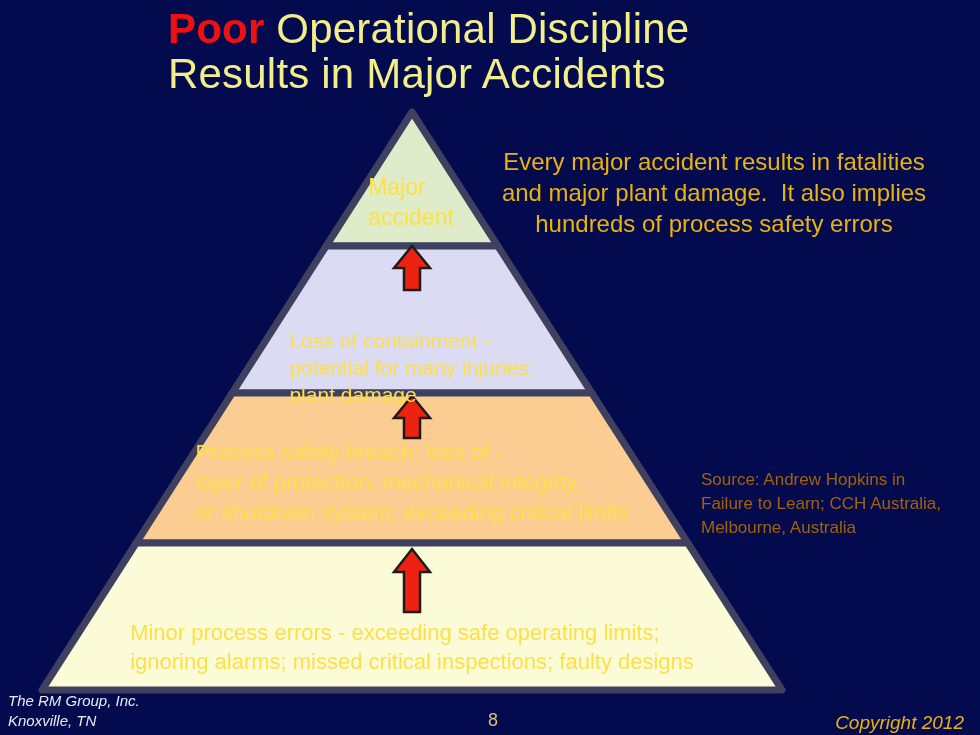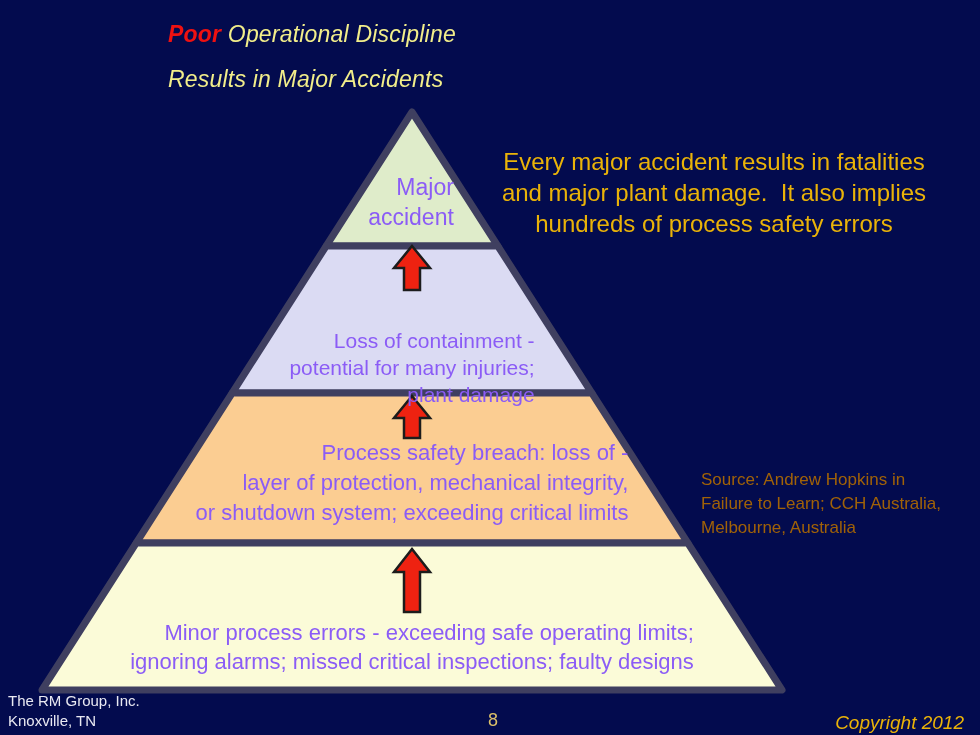--- a/index.html
+++ b/index.html
@@ -7,42 +7,41 @@
     position: relative;
     width: 980px;
     height: 735px;
     background: #030b4e;
     font-family: "Liberation Sans", sans-serif;
     overflow: hidden;
   }
   .title {
     position: absolute;
     left: 168px;
-    top: 12px;
-    font-size: 23px;
+    top: 6px;
+    font-size: 42px;
     line-height: 45px;
     color: #f2ee8a;
     letter-spacing: 0.2px;
-    font-style: italic;
   }
   .title .poor {
     color: #ee1111;
     font-weight: 700;
   }
   .pyramid-svg {
     position: absolute;
     left: 0;
     top: 0;
   }
   .tier-label {
     position: absolute;
     transform: translateX(-50%);
-    text-align: right;
+    text-align: left;
     white-space: pre-line;
-    color: #8b5cf6;
+    color: #fde047;
   }
   #tier1-label { left: 411px; top: 172px; font-size: 23px; line-height: 30px; }
   #tier2-label { left: 412px; top: 299px; font-size: 21px; line-height: 27px; margin-top: 28px; }
   #tier3-label { left: 412px; top: 438px; font-size: 22px; line-height: 30px; }
   #tier4-label { left: 412px; top: 618px; font-size: 22px; line-height: 29px; }
   .annotation {
     position: absolute;
     left: 458px;
     top: 146px;
     width: 512px;
@@ -58,20 +57,21 @@
     top: 468px;
     color: #a16207;
     font-size: 17px;
     line-height: 24px;
     white-space: pre-line;
   }
   .footer-left {
     position: absolute;
     left: 8px;
     top: 691px;
+    font-style: italic;
     color: #e9e9f2;
     font-size: 15px;
     line-height: 20px;
     white-space: pre-line;
   }
   .page-number {
     position: absolute;
     left: 488px;
     top: 710px;
     color: #dcc06a;

